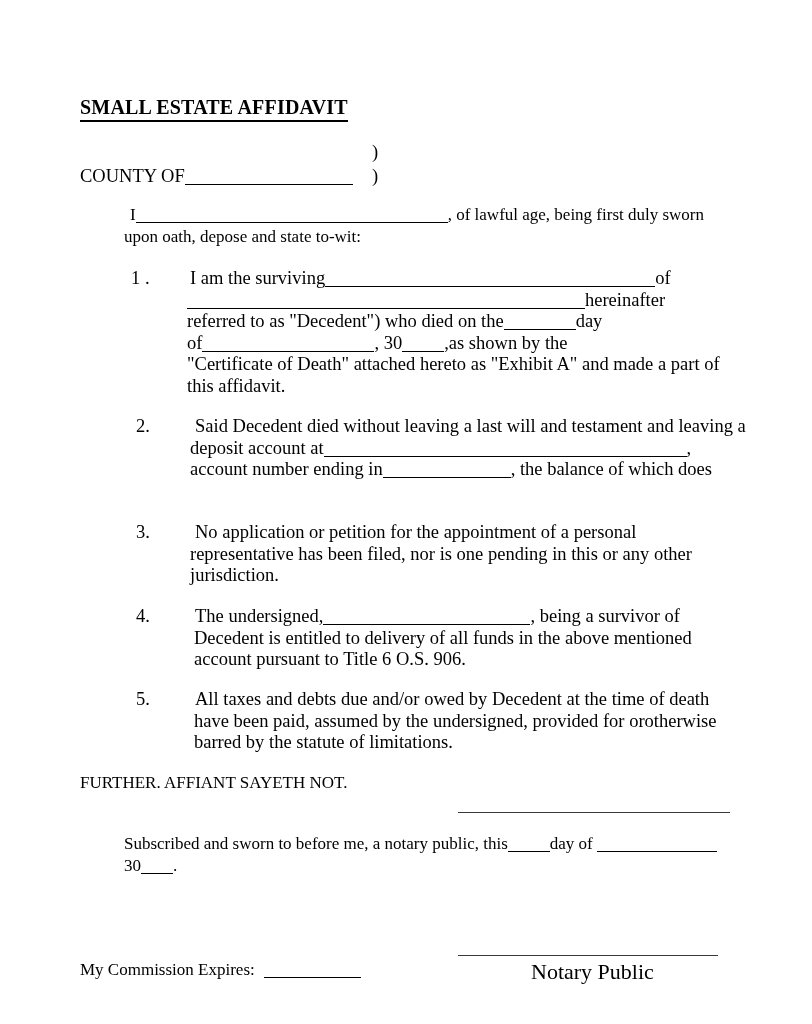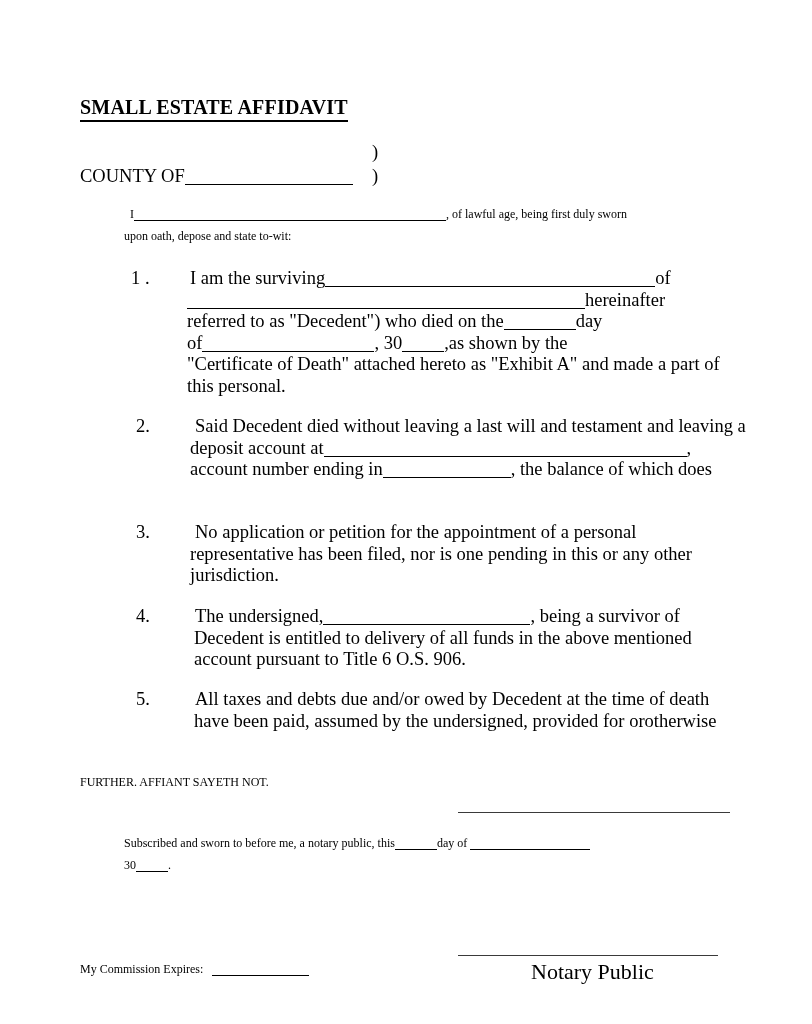--- a/index.html
+++ b/index.html
@@ -55,21 +55,21 @@
   .venue-label { }
   .venue-paren {
     position: absolute;
     left: 292px;
     top: 0;
   }
 
   
   .body-para {
     position: absolute;
-    font-size: 12px;
+    font-size: 17px;
     line-height: 21.5px;
     white-space: nowrap;
   }
   .tline { height: 21.5px; white-space: nowrap; }
 
   
   .rule {
     display: inline-block;
     border-bottom: 1.4px solid #000;
     height: 15px;
@@ -145,21 +145,21 @@
       <div class="tline" style="margin-left:-3px;">
         <span>referred to as "Decedent") who  died on the</span><span class="rule" style="width:72px;"></span><span>day</span>
       </div>
       <div class="tline" style="margin-left:-3px;">
         <span>of</span><span class="rule" style="width:172px;"></span><span>, 30</span><span class="rule" style="width:42px;"></span><span>,as shown by the</span>
       </div>
       <div class="tline" style="margin-left:-3px;">
         <span>"Certificate of Death" attached hereto as "Exhibit A" and made a part of</span>
       </div>
       <div class="tline" style="margin-left:-3px;">
-        <span>this personal.</span>
+        <span>this affidavit.</span>
       </div>
     </div>
   </div>
 
   <div class="item" style="left:118px; top:416px;">
     <span class="item-num">2.</span>
     <div class="item-body">
       <div class="tline">
         <span>Said Decedent died without leaving a last will and testament and leaving a</span>
       </div>
@@ -203,20 +203,23 @@
   </div>
 
   <div class="item" style="left:118px; top:689px;">
     <span class="item-num">5.</span>
     <div class="item-body">
       <div class="tline">
         <span>All taxes and debts due and/or owed by Decedent at the time of death</span>
       </div>
       <div class="tline" style="margin-left:-1px;">
         <span>have been paid, assumed by the undersigned, provided for orotherwise</span>
+      </div>
+      <div class="tline" style="margin-left:-1px;">
+        <span>barred by the statute of limitations.</span>
       </div>
     </div>
   </div>
 
   <div class="body-para" style="left:62px; top:772px;">
     <span>FURTHER. AFFIANT SAYETH NOT.</span>
   </div>
 
   <div class="sig-rule" style="left:440px; top:812px; width:272px;"></div>
 

